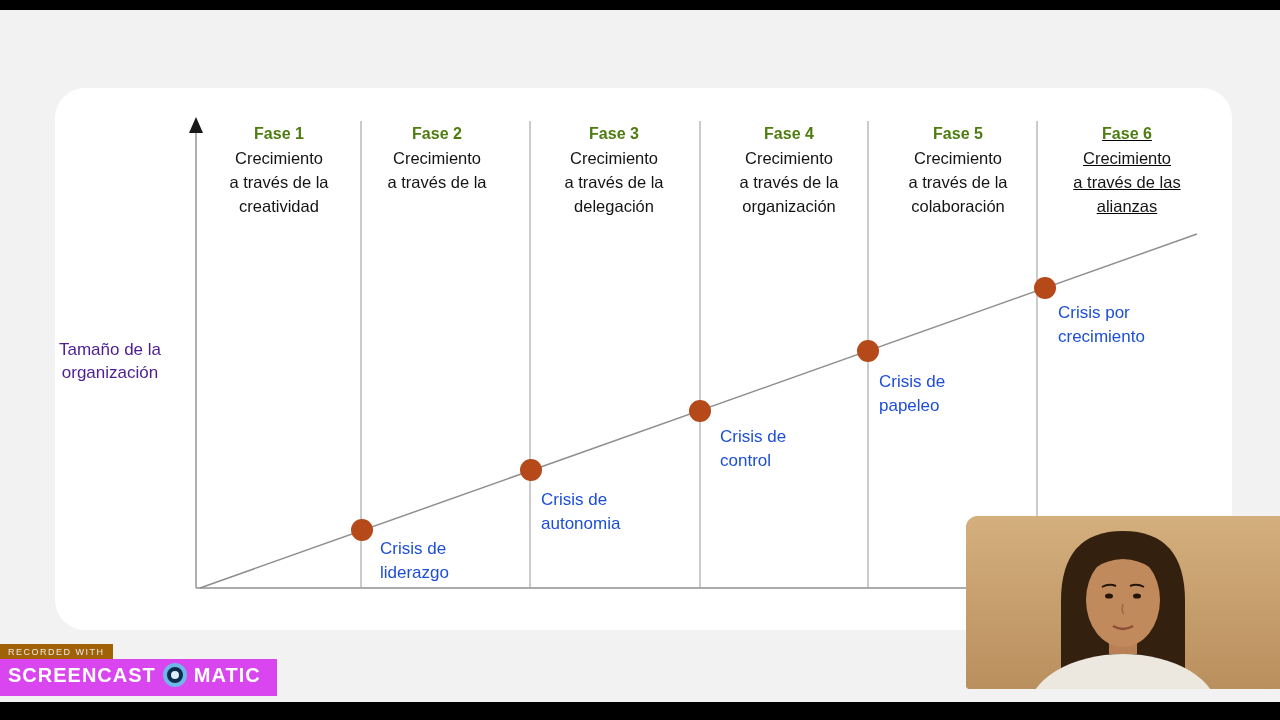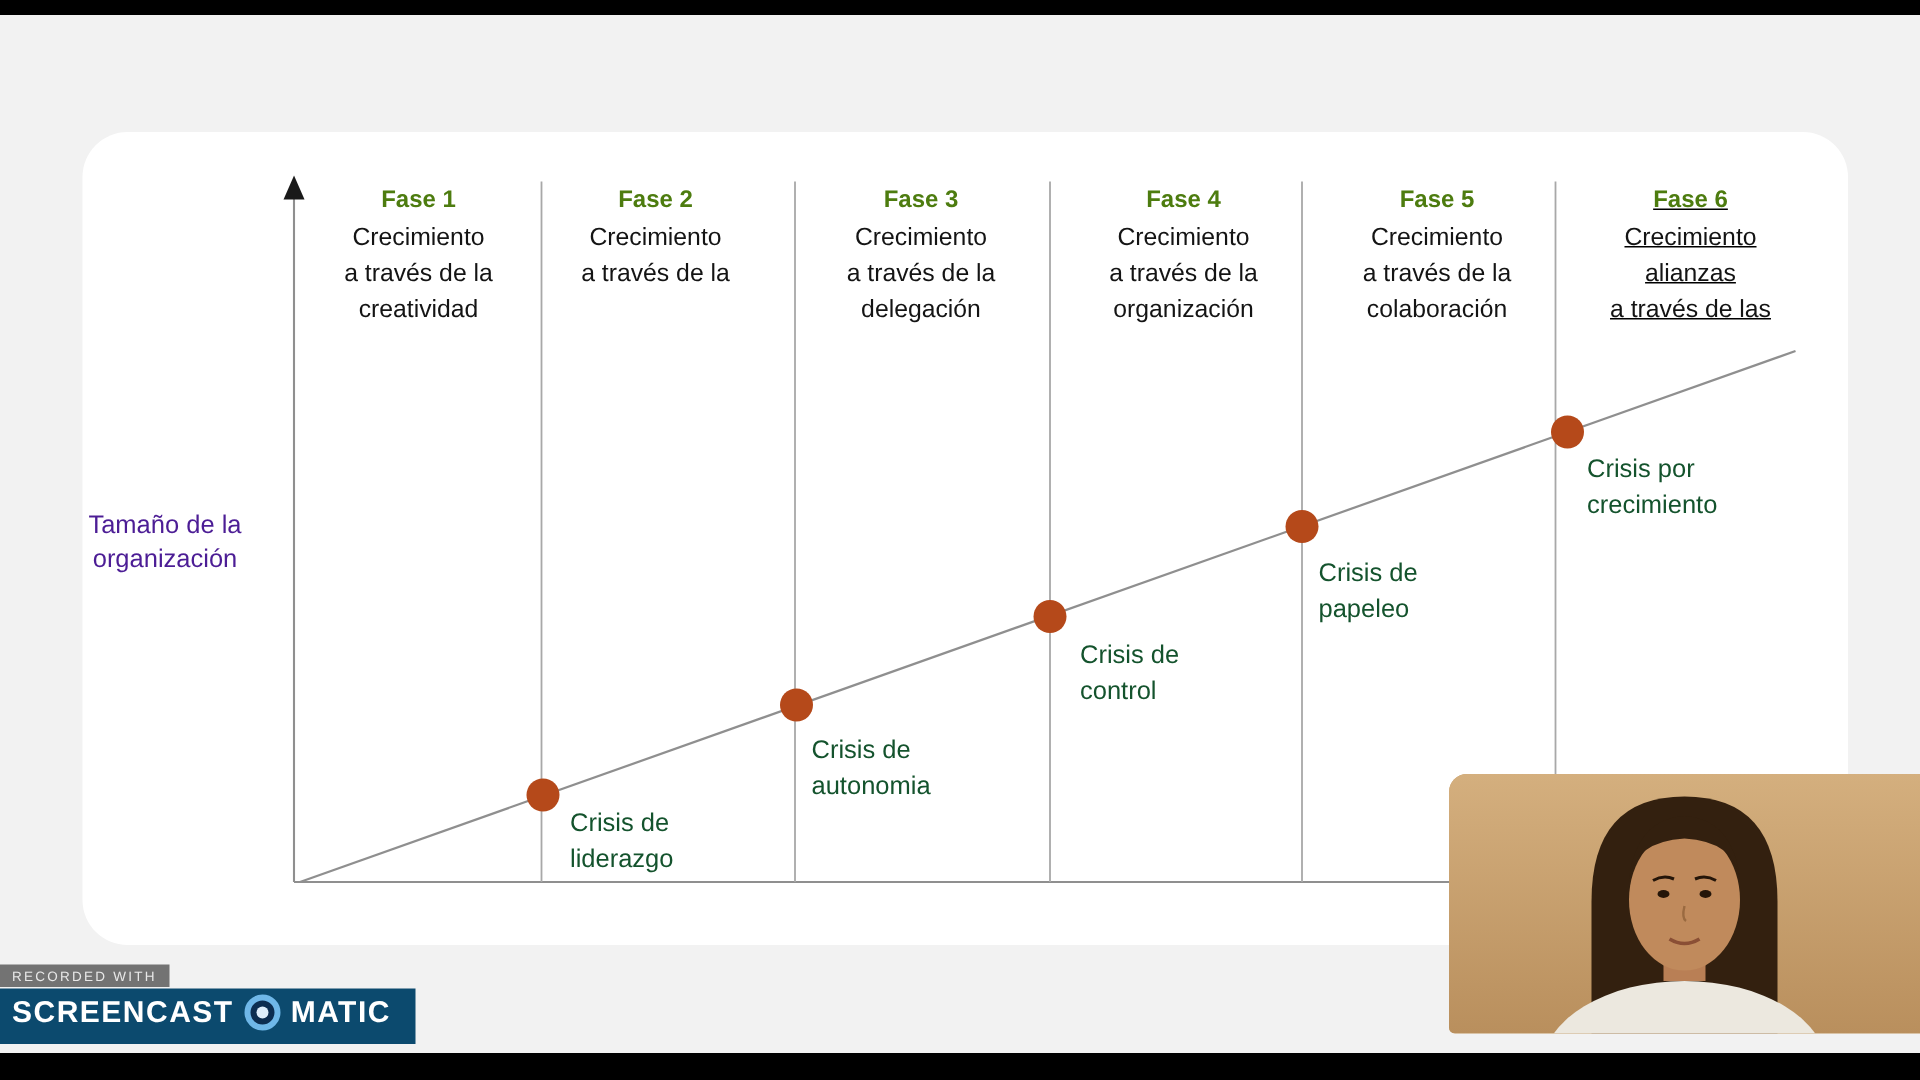--- a/index.html
+++ b/index.html
@@ -40,21 +40,21 @@
     color: #141414; font-size: 16.5px; line-height: 24px;
   }
   .col1 { left: 194px; }
   .col2 { left: 352px; }
   .col3 { left: 529px; }
   .col4 { left: 704px; }
   .col5 { left: 873px; }
   .col6 { left: 1042px; text-decoration: underline; }
   .crisis {
     position: absolute;
-    color: #14532d; font-size: 17px; line-height: 24px;
+    color: #1d4ed8; font-size: 17px; line-height: 24px;
   }
   .cr1 { left: 380px; top: 537px; }
   .cr2 { left: 541px; top: 488px; }
   .cr3 { left: 720px; top: 425px; }
   .cr4 { left: 879px; top: 370px; }
   .cr5 { left: 1058px; top: 301px; }
   .y-label {
     position: absolute; left: 36px; top: 338px; width: 148px;
     text-align: center;
     color: #4c1d95; font-size: 17px; line-height: 23px;
@@ -67,28 +67,28 @@
     overflow: hidden;
     background: #c9a26f;
   }
   .webcam svg { display: block; }
   .watermark {
     position: absolute; left: 0; top: 641px;
     z-index: 5;
   }
   .wm-top {
     display: inline-block;
-    background: #737373; color: #e8e8e8;
+    background: #a16207; color: #e8e8e8;
     font-size: 9px; letter-spacing: 1.5px;
     padding: 3px 8px 2px 8px;
   }
   .wm-bottom {
     display: flex; align-items: center;
     width: fit-content;
-    background: #0c4a6e; color: #fff;
+    background: #d946ef; color: #fff;
     font-size: 20px; font-weight: bold; letter-spacing: 1px;
     padding: 4px 16px 9px 8px;
   }
   .wm-logo {
     width: 16px; height: 16px;
     border-radius: 50%;
     background: #0c2d50;
     border: 4px solid #6fb7e8;
     margin: 0 7px;
     position: relative;
@@ -154,22 +154,22 @@
 </div>
 <div class="phase col5">
   <div class="phase-title">Fase 5</div>
   <div class="phase-line">Crecimiento</div>
   <div class="phase-line">a través de la</div>
   <div class="phase-line">colaboración</div>
 </div>
 <div class="phase col6">
   <div class="phase-title">Fase 6</div>
   <div class="phase-line">Crecimiento</div>
+  <div class="phase-line">a través de las</div>
   <div class="phase-line">alianzas</div>
-  <div class="phase-line">a través de las</div>
 </div>
 
 <div class="crisis cr1">
   <div>Crisis de</div>
   <div>liderazgo</div>
 </div>
 <div class="crisis cr2">
   <div>Crisis de</div>
   <div>autonomia</div>
 </div>

